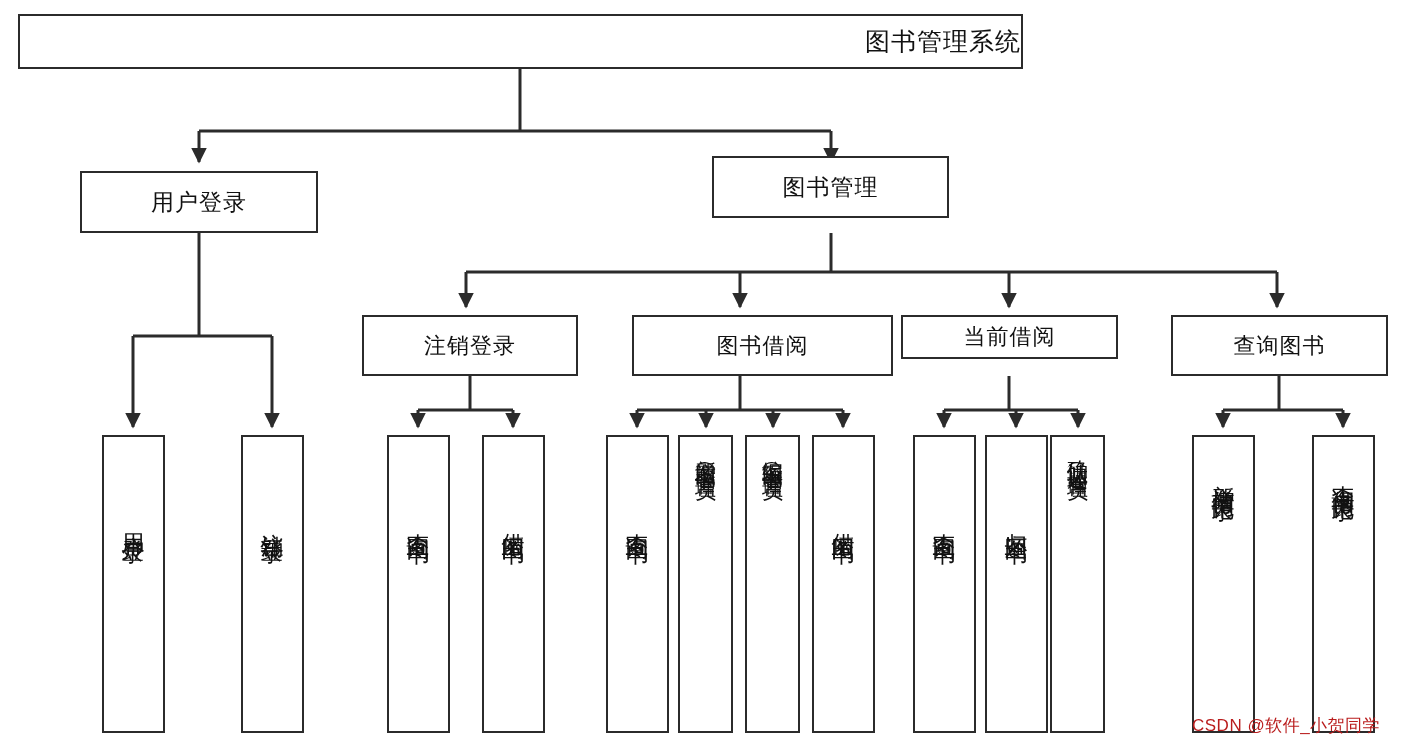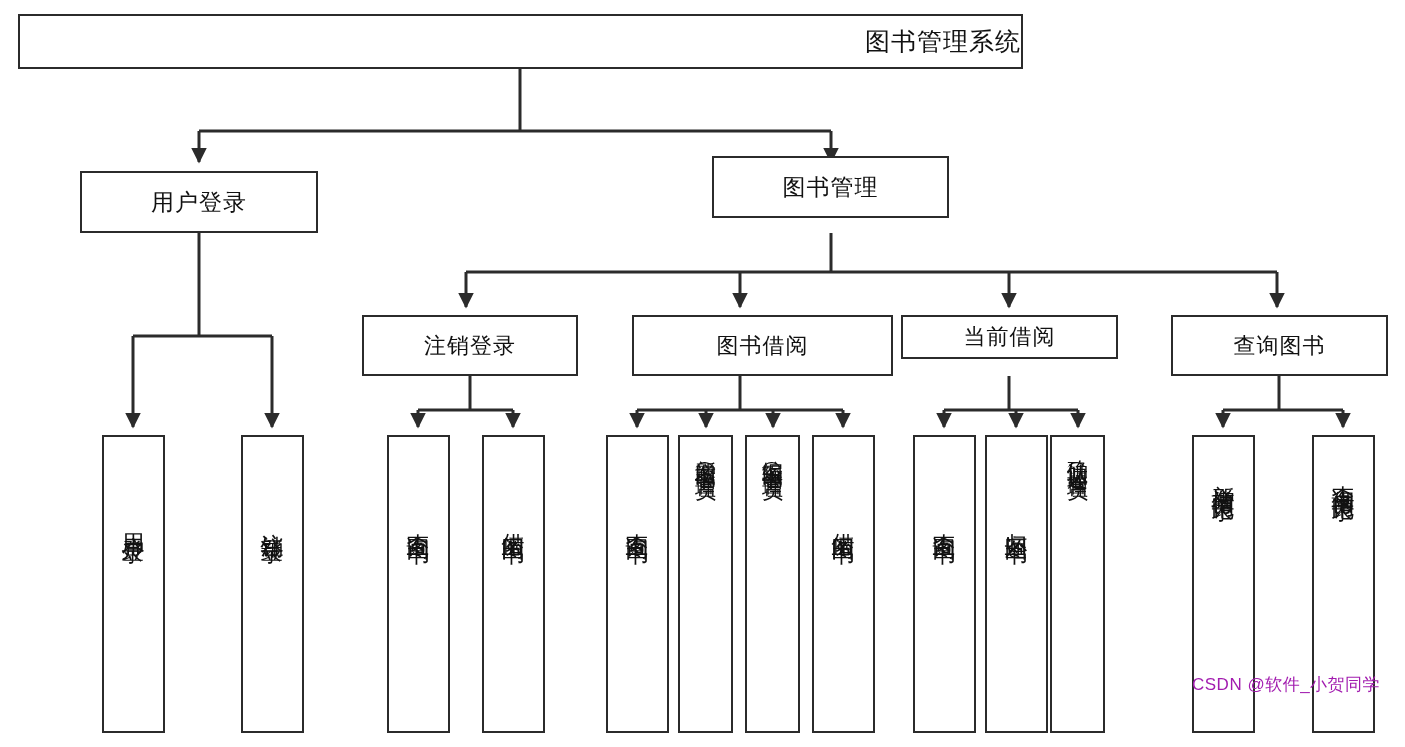--- a/index.html
+++ b/index.html
@@ -57,23 +57,23 @@
     white-space: pre;
     color: #111111;
   }
   .hlabel {
     white-space: pre;
     letter-spacing: 1px;
   }
   .watermark {
     position: absolute;
     left: 1192px;
-    top: 673px;
+    top: 714px;
     font-size: 17px;
-    color: #a21caf;
+    color: #b91c1c;
     letter-spacing: 0.5px;
     white-space: pre;
   }
 </style>
 </head>
 <body>
 
 <div id="canvas">
 
   <svg id="edges" viewBox="0 0 1405 747" width="1405" height="747">

